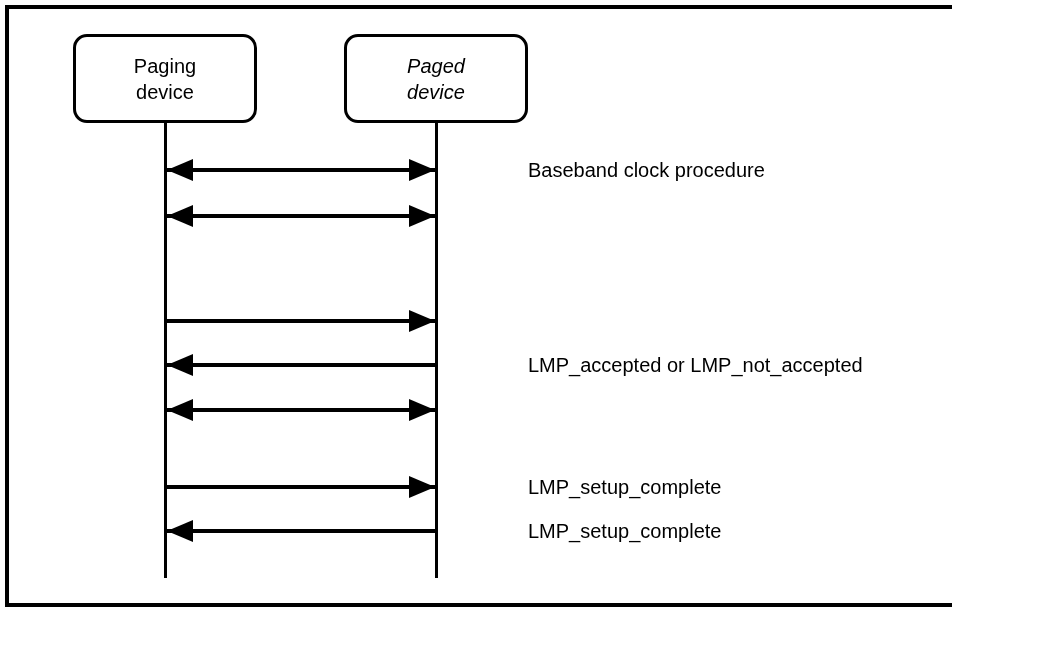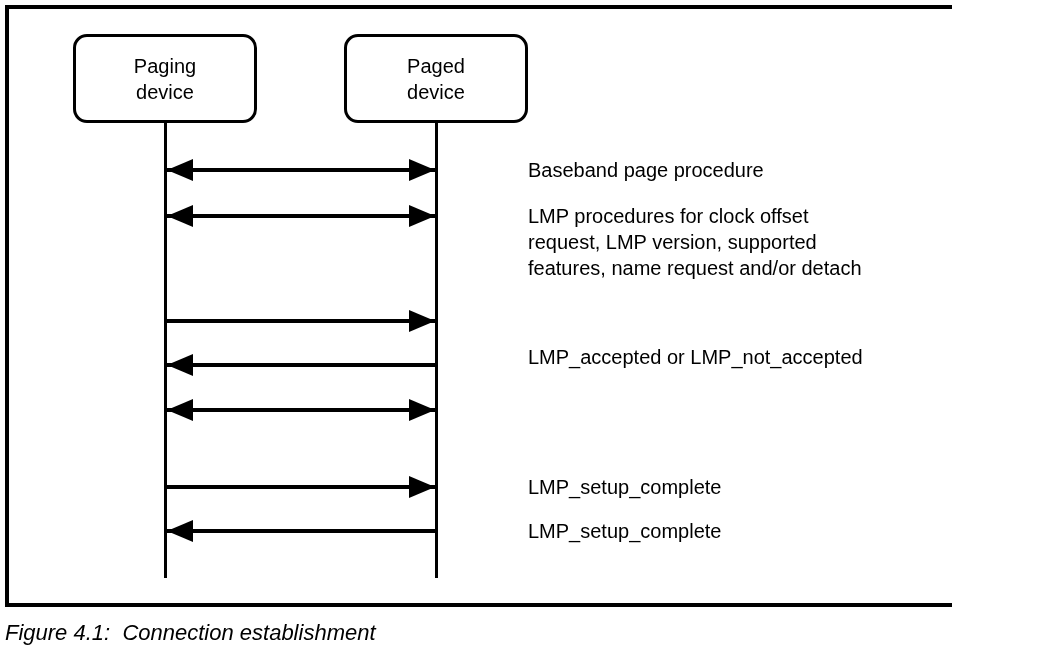--- a/index.html
+++ b/index.html
@@ -36,21 +36,21 @@
     display: flex;
     align-items: center;
     justify-content: center;
     text-align: center;
     font-size: 20px;
     line-height: 26px;
     white-space: pre-line;
     box-sizing: border-box;
   }
   .actor-left  { left: 73px;  top: 34px; }
-  .actor-right { left: 344px; top: 34px; }
+  .actor-right { left: 344px; top: 34px; font-style: italic; }
   
   .lifeline {
     position: absolute;
     top: 123px;
     width: 3px;
     height: 455px;
     background: #000000;
   }
   .lifeline-left  { left: 164px; }
   .lifeline-right { left: 435px; }
@@ -142,23 +142,19 @@
   </div>
   <div class="arrow" style="top:476px">
     <span class="shaft"></span>
     <span class="head head-r"></span>
   </div>
   <div class="arrow" style="top:520px">
     <span class="head head-l"></span>
     <span class="shaft"></span>
   </div>
 
-  <div class="msg-label" style="top:157px">Baseband page procedure</div>
-  <div class="msg-label" style="top:203px">LMP procedures for clock offset
-request, LMP version, supported
-features, name request and/or detach</div>
-  <div class="msg-label" style="top:344px">LMP_accepted or LMP_not_accepted</div>
+  <div class="msg-label" style="top:157px">Baseband clock procedure</div>
+  <div class="msg-label" style="top:352px">LMP_accepted or LMP_not_accepted</div>
   <div class="msg-label" style="top:474px">LMP_setup_complete</div>
   <div class="msg-label" style="top:518px">LMP_setup_complete</div>
 
-  <div class="caption">Figure 4.1:  Connection establishment</div>
 
 </div>
 
 </body></html>

